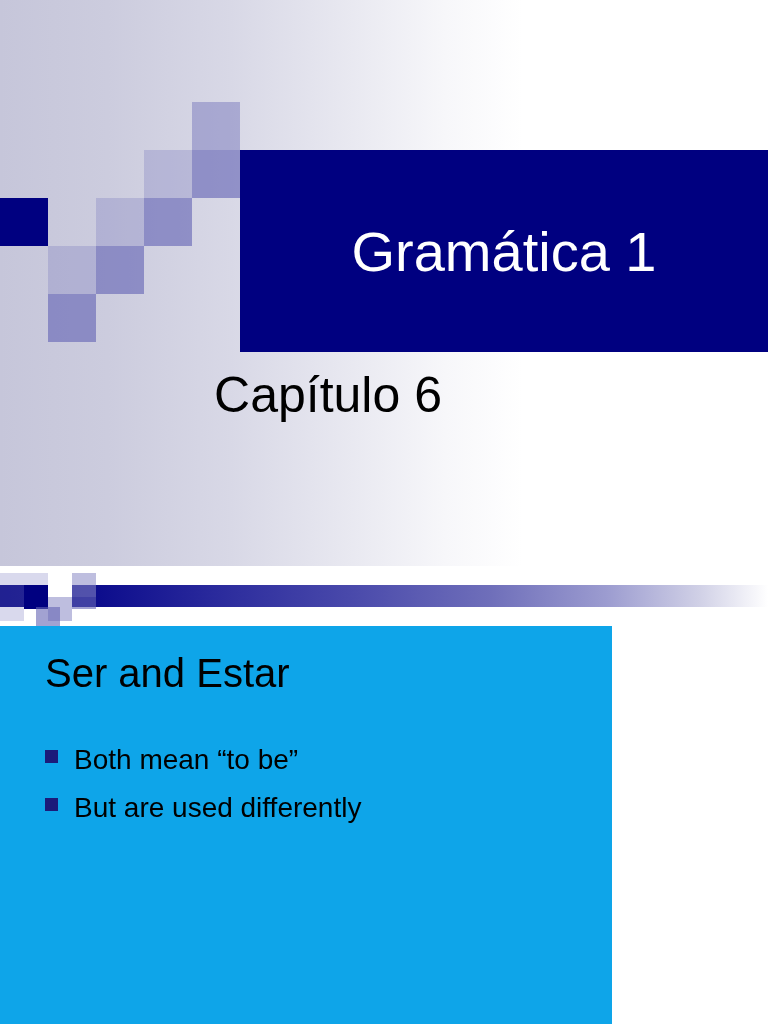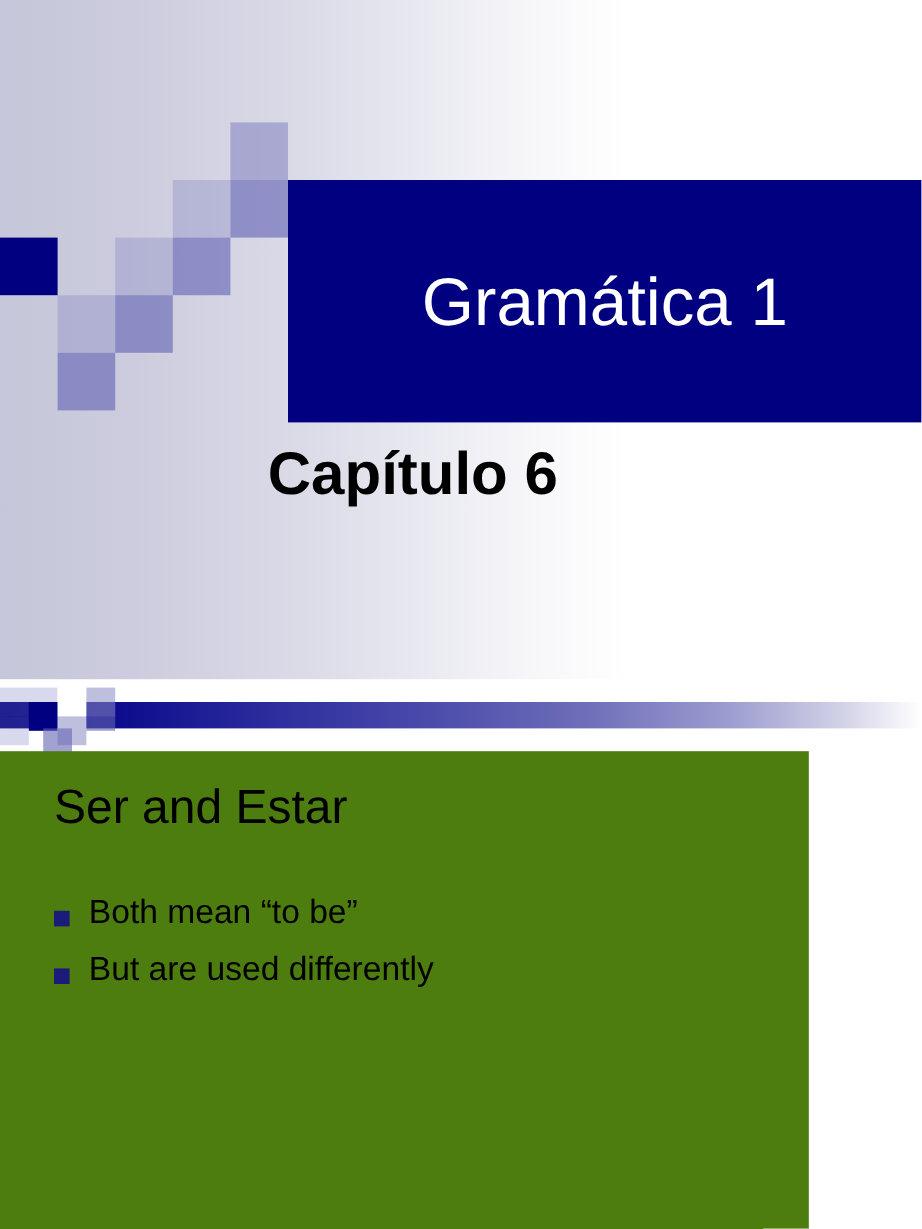--- a/index.html
+++ b/index.html
@@ -71,27 +71,27 @@
     align-items: center;
     justify-content: center;
     color: #ffffff;
     font-size: 56px;
     font-weight: normal;
     letter-spacing: 0px;
     white-space: nowrap;
   }
   #subtitle {
     position: absolute;
-    left: 16px;
+    left: 0;
     top: 366px;
     width: 656px;
     text-align: center;
     color: #000000;
     font-size: 50px;
-    font-weight: bold;
+    font-weight: normal;
     white-space: nowrap;
   }
 
   
   #divider-wrap {
     position: absolute;
     left: 0;
     top: 566px;
     width: 768px;
     height: 60px;
@@ -121,41 +121,41 @@
   .dsq-l1   { background: rgba(120,120,190,0.28); }
   .dsq-l2   { background: rgba(110,110,185,0.45); }
   .dsq-l3   { background: rgba(100,100,180,0.60); }
   .dsq-white{ background: #ffffff; }
 
   
   #body-section {
     position: absolute;
     left: 0;
     top: 626px;
-    width: 674px;
+    width: 612px;
     height: 398px;
-    background: #4d7c0f;
+    background: #0ea5e9;
   }
   #body-heading {
     position: absolute;
     left: 45px;
     top: 25px;
     font-size: 40px;
     color: #000000;
     white-space: nowrap;
   }
   #bullet-list {
     position: absolute;
     left: 45px;
     top: 118px;
     width: 660px;
   }
   .bullet-row {
     display: flex;
-    align-items: flex-end;
+    align-items: center;
     margin-bottom: 16px;
   }
   .bullet-marker {
     width: 13px;
     height: 13px;
     background: #1b1b7a;
     flex: 0 0 13px;
     margin-right: 16px;
     position: relative;
     top: -4px;

